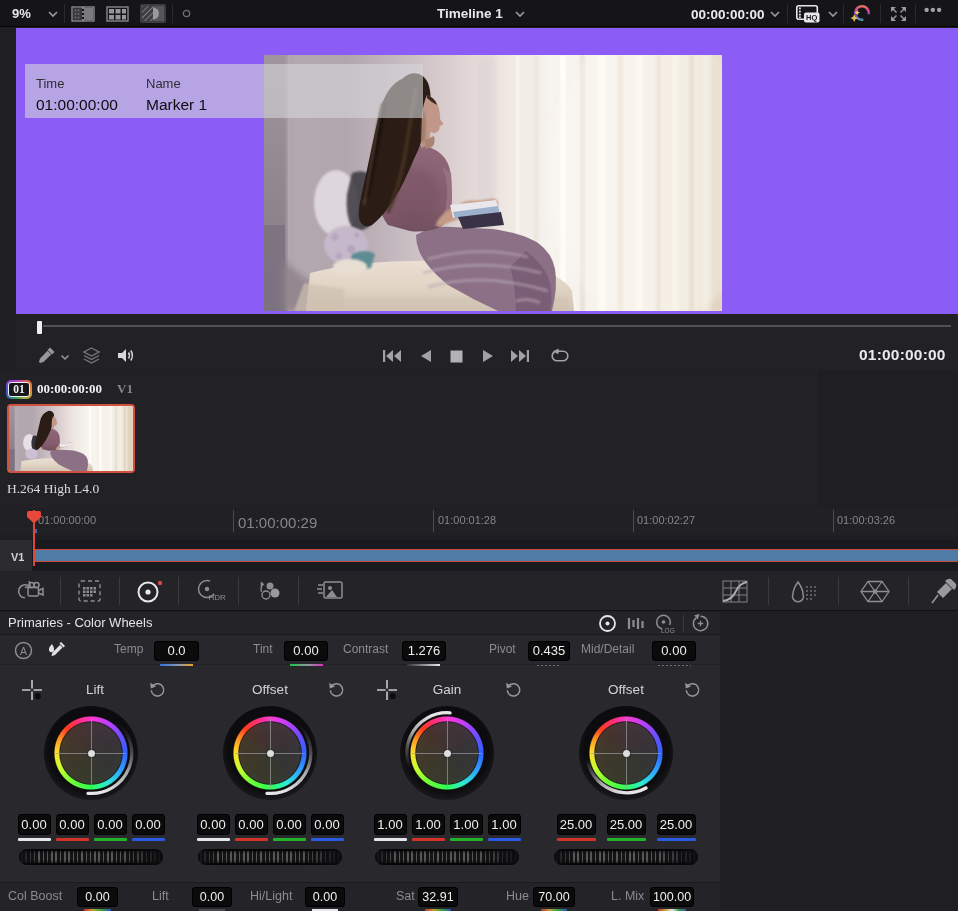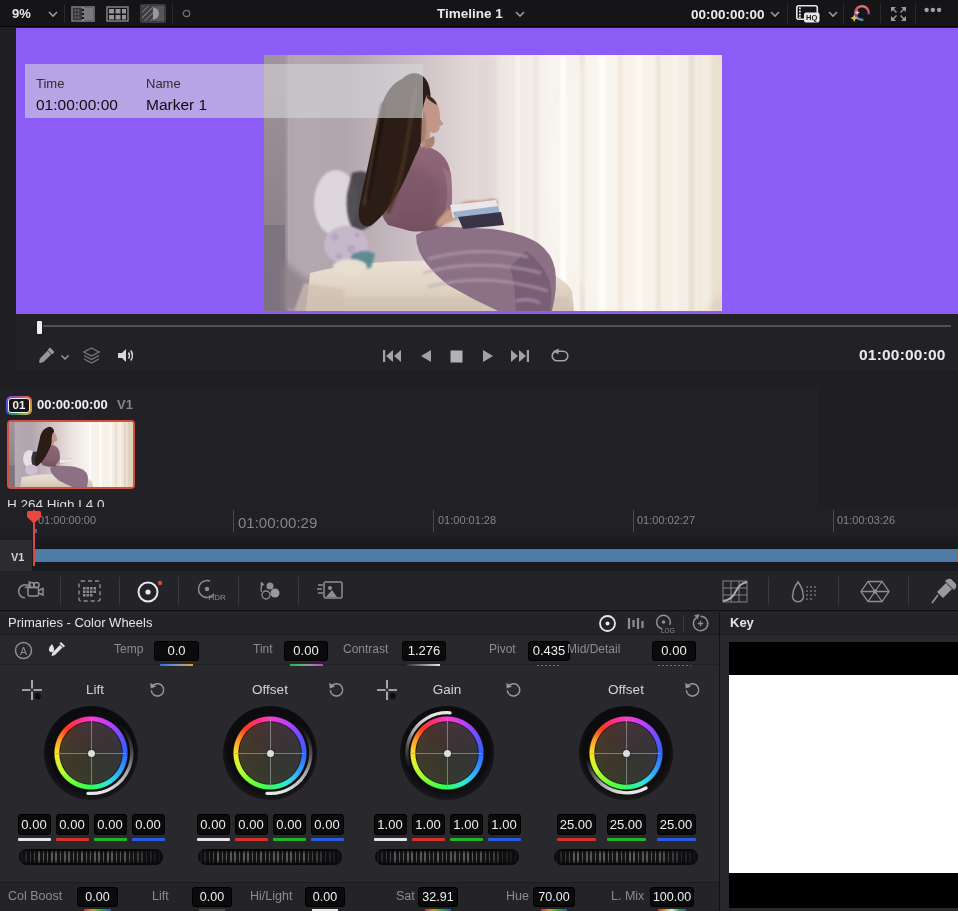--- a/index.html
+++ b/index.html
@@ -287,21 +287,21 @@
     <rect x="16.8" y="1" width="2.2" height="12" fill="#a2a2a6"></rect>
   </svg>
   <svg class="abs" style="left:533px;top:320px;" width="22" height="17" viewBox="0 0 22 17">
     <path d="M9 3.2 H14 A4.8 4.8 0 0 1 18.8 8 A4.8 4.8 0 0 1 14 12.8 H8 A4.8 4.8 0 0 1 3.2 8 A4.8 4.8 0 0 1 6.2 3.6" stroke="#a2a2a6" stroke-width="1.6" fill="none"></path>
     <path d="M9.8 0.4 L4 3.3 L9.4 6.2 Z" fill="#a2a2a6"></path>
   </svg>
   </g>
   <div class="abs" style="left:843px;top:318px;color:#eaeaec;font-size:15.5px;font-weight:bold;letter-spacing:0.2px;">01:00:00:00</div>
 </div>
 
-<div class="abs" id="media" style="left:0;top:387px;width:818px;height:137px;background:#212126;">
+<div class="abs" id="media" style="left:0;top:371px;width:818px;height:137px;background:#212126;font-family:Liberation Serif, serif;">
 
   <div class="abs" style="left:6px;top:9px;width:26px;height:19px;border-radius:5px;background:conic-gradient(from 200deg,#30a060,#3060d0,#8040d0,#c040c0,#e06040,#e09030,#a0b040,#30a060);"></div>
   <div class="abs" style="left:8px;top:11px;width:22px;height:15px;border-radius:3px;background:#17171a;border:1.5px solid #f0f0f2;color:#f0f0f2;font-size:11.5px;font-weight:bold;text-align:center;line-height:12px;">01</div>
   <div class="abs" style="left:37px;top:10px;color:#f0f0f2;font-size:13px;font-weight:bold;">00:00:00:00</div>
   <div class="abs" style="left:117px;top:10px;color:#85858a;font-size:13px;font-weight:bold;">V1</div>
 
   <div class="abs" style="left:7px;top:33px;width:128px;height:69px;border:2px solid #d2503e;border-radius:4px;overflow:hidden;background:#ddd;">
     <svg width="124" height="65" viewBox="0 0 458 256" preserveAspectRatio="none">
       <rect width="458" height="256" fill="url(#vbg)"></rect>
       <g>
@@ -505,21 +505,21 @@
     <div class="abs" style="left:160px;top:28px;width:33px;height:3px;background:linear-gradient(90deg,#2f6fe0,#8898b0 55%,#f0a020);"></div>
     <div class="abs lbl" style="left:253px;top:6px;">Tint</div>
     <div class="vbox" style="left:284px;top:5px;width:44px;">0.00</div>
     <div class="abs" style="left:290px;top:28px;width:33px;height:3px;background:linear-gradient(90deg,#20c040,#9098a0 55%,#e030c0);"></div>
     <div class="abs lbl" style="left:343px;top:6px;">Contrast</div>
     <div class="vbox" style="left:402px;top:5px;width:44px;">1.276</div>
     <div class="abs" style="left:407px;top:28px;width:33px;height:3px;background:linear-gradient(90deg,#30343a,#e8e8ea);"></div>
     <div class="abs lbl" style="left:489px;top:6px;">Pivot</div>
     <div class="vbox" style="left:528px;top:5px;width:42px;">0.435</div>
     <div class="abs" style="left:537px;top:29px;width:22px;height:2px;background:repeating-linear-gradient(90deg,#707074 0 2px,transparent 2px 4px);"></div>
-    <div class="abs lbl" style="left:567px;top:6px;">Mid/Detail</div>
+    <div class="abs lbl" style="left:581px;top:6px;">Mid/Detail</div>
     <div class="vbox" style="left:652px;top:5px;width:44px;">0.00</div>
     <div class="abs" style="left:658px;top:29px;width:33px;height:2px;background:repeating-linear-gradient(90deg,#707074 0 2px,transparent 2px 4px);"></div>
   </div>
 
   <div id="wheels" class="abs" style="left:0;top:54px;width:720px;height:216px;background:#28282d;">
 
 <div class="abs" style="left:55px;top:16px;width:80px;text-align:center;color:#d4d4d6;font-size:13.5px;">Lift</div>
 <svg class="abs" style="left:149px;top:16px;" width="17" height="16" viewBox="0 0 17 16">
 <path d="M4.2 3.4 A6.2 6.2 0 1 1 2.3 8.2" stroke="#98989c" stroke-width="1.5" fill="none"></path>
 <path d="M1.2 0.8 L1.8 6.4 L7.0 4.4 Z" fill="#98989c"></path>
@@ -689,21 +689,14 @@
     <div class="abs" style="left:425px;top:26px;width:26px;height:3px;background:linear-gradient(90deg,#c03030,#c0a030,#30a040,#3050c0);"></div>
     <div class="abs lbl" style="left:506px;top:6px;font-size:12.5px;">Hue</div>
     <div class="vbox" style="left:533px;top:4px;width:42px;font-size:12.5px;">70.00</div>
     <div class="abs" style="left:541px;top:26px;width:26px;height:3px;background:linear-gradient(90deg,#c03030,#c0a030,#30a040,#3050c0);"></div>
     <div class="abs lbl" style="left:611px;top:6px;font-size:12.5px;">L. Mix</div>
     <div class="vbox" style="left:650px;top:4px;width:44px;font-size:12.5px;">100.00</div>
     <div class="abs" style="left:658px;top:26px;width:28px;height:3px;background:linear-gradient(90deg,#c03030,#c0a030,#e8e8ea,#30a040,#3050c0);"></div>
   </div>
 </div>
 
-<div class="abs" id="keypanel" style="left:719px;top:612px;width:239px;height:299px;background:#28282d;border-left:1.5px solid #131316;">
-  <div class="abs" style="left:0;top:0;width:239px;height:23px;background:#232328;border-bottom:1px solid #1a1a1e;">
-    <div class="abs" style="left:10px;top:3px;color:#e4e4e6;font-size:13px;font-weight:bold;">Key</div>
-  </div>
-  <div class="abs" style="left:9px;top:30px;width:230px;height:266px;background:#000;"></div>
-  <div class="abs" style="left:9px;top:63px;width:230px;height:198px;background:#fff;"></div>
-</div>
 
 </div>
 
 </body></html>

